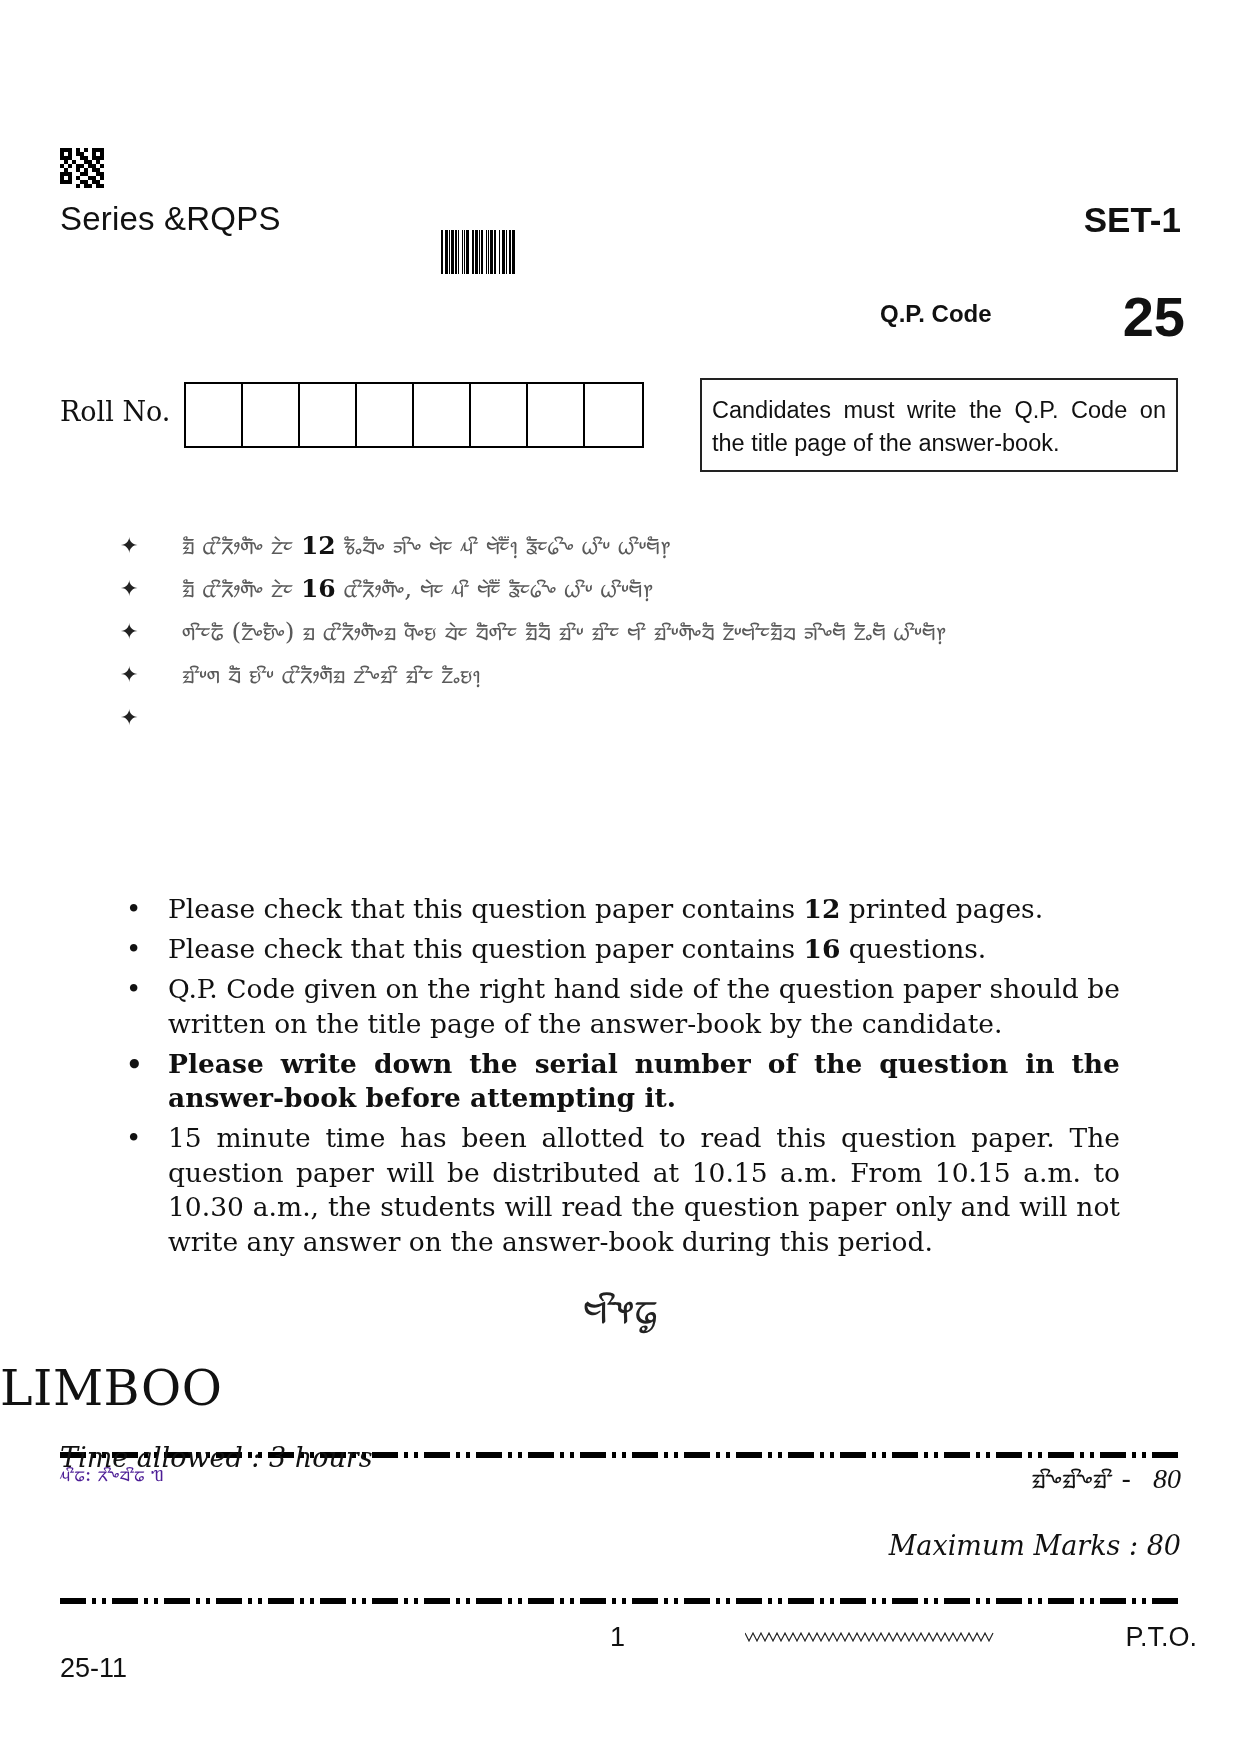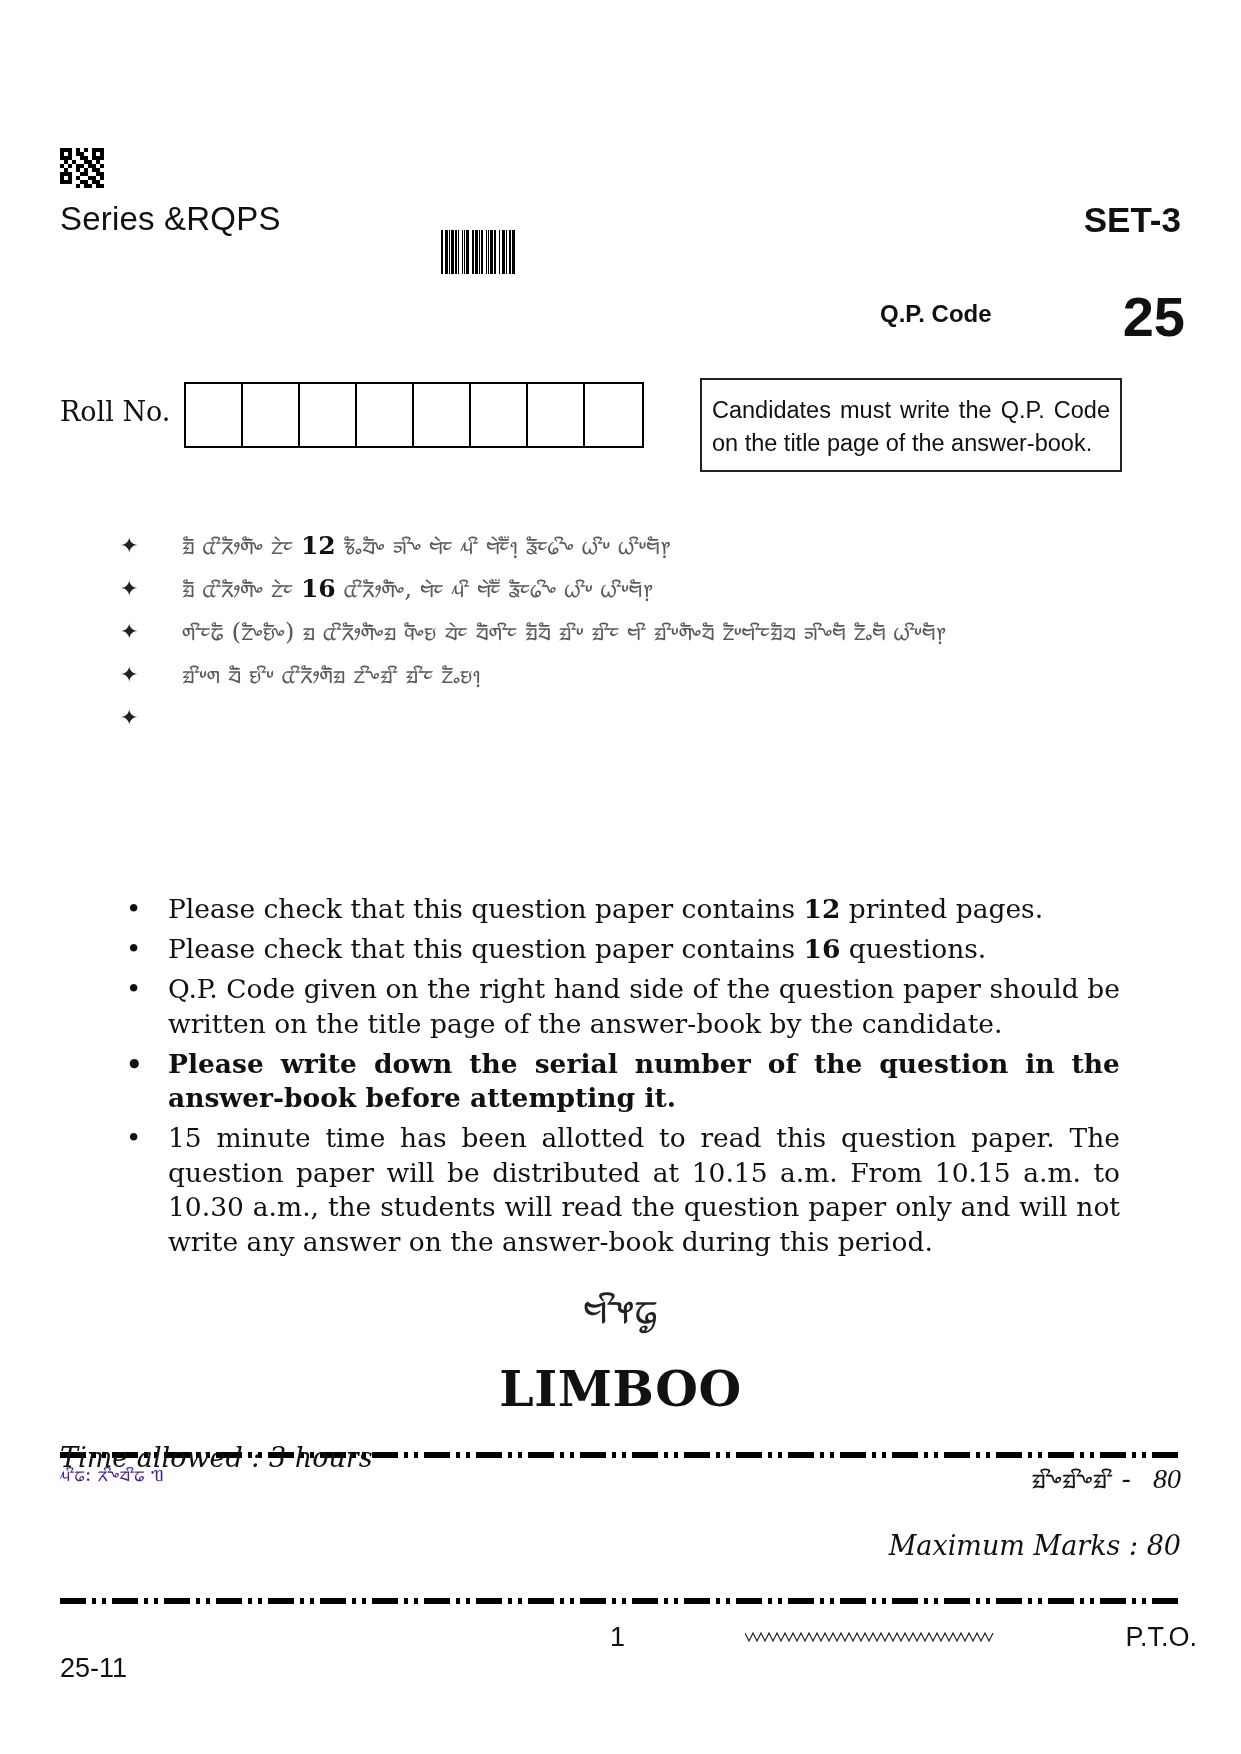--- a/index.html
+++ b/index.html
@@ -20,34 +20,34 @@
 
   .set { right:60px; top:200px; font-size:35px; font-weight:bold; }
   .qpcode-label { left:880px; top:300px; font-size:24px; font-weight:bold; }
   .qpcode-value { right:56px; top:284px; font-size:56px; font-weight:bold; }
 
   .roll-label { left:60px; top:396px; font-size:27px; }
   .roll-boxes { left:184px; top:382px; display:flex; border:2px solid #000; height:62px; }
   .roll-box { width:57px; height:62px; border-right:2px solid #000; box-sizing:border-box; }
   .roll-box:last-child { border-right:none; }
 
-  .notice { left:700px; top:378px; width:422px; height:94px; border:2px solid #222; box-sizing:border-box; padding:14px 10px; font-size:23.5px; line-height:33px; text-align:justify; text-align-last:left; }
+  .notice { left:700px; top:378px; width:478px; height:94px; border:2px solid #222; box-sizing:border-box; padding:14px 10px; font-size:23.5px; line-height:33px; text-align:justify; text-align-last:left; }
 
   .limbu-list { left:120px; top:528px; width:990px; list-style:none; margin:0; padding:0; color:#5a5a5a; font-size:25px; line-height:35px; }
   .limbu-list li { position:relative; padding-left:62px; margin-bottom:8px; }
   .limbu-list li .bullet { position:absolute; left:0; top:0; color:#222; font-size:22px; }
   .limbu-list li b { color:#111; font-family:"DejaVu Serif", serif; }
 
   .en-list { left:120px; top:892px; width:1000px; list-style:none; margin:0; padding:0; font-size:26.5px; line-height:34.5px; }
   .en-list li { position:relative; padding-left:48px; margin-bottom:5.5px; text-align:justify; }
   .en-list li .dot { position:absolute; left:6px; top:0; font-size:26px; }
   .en-list li.bold { font-weight:bold; }
 
   .subject-limbu { left:0; width:1241px; top:1282px; text-align:center; font-size:44px; color:#222; }
-  .subject { left:0; width:1241px; top:1360px; text-align:center; font-size:49px; font-weight:bold; letter-spacing:0.5px; }
+  .subject { left:0; width:1241px; top:1360px; text-align:left; font-size:49px; font-weight:normal; letter-spacing:0.5px; }
 
   .divider { left:60px; width:1120px; height:6px;
     background-image: linear-gradient(90deg,#000 0,#000 26px,transparent 26px,transparent 32px,#000 32px,#000 36px,transparent 36px,transparent 42px,#000 42px,#000 46px,transparent 46px,transparent 52px);
     background-size:52px 6px; background-repeat:repeat-x; }
   .d1 { top:1452px; }
   .d2 { top:1598px; }
 
   .limbu-time { left:60px; top:1462px; font-size:20px; color:#4c1d95; }
   .limbu-marks { right:60px; top:1462px; font-size:28px; color:#111; }
   .limbu-marks .num { font-style:italic; font-family:"Liberation Serif", serif; margin-left:22px; }
@@ -216,21 +216,21 @@
     <b style="width:2px"></b>
   <i style="width:3px"></i>
     <b style="width:1px"></b>
     <i style="width:1px"></i>
     <b style="width:2px"></b>
     <i style="width:2px"></i>
     <b style="width:1px"></b>
     <i style="width:3px"></i>
 </div>
 
-<div class="abs set sans">SET-3</div>
+<div class="abs set sans">SET-1</div>
 <div class="abs qpcode-label sans">Q.P. Code</div>
 <div class="abs qpcode-value sans">25</div>
 
 <div class="abs roll-label serif">Roll No.</div>
 <div class="abs roll-boxes">
   <div class="roll-box"></div>
   <div class="roll-box"></div>
   <div class="roll-box"></div>
   <div class="roll-box"></div>
   <div class="roll-box"></div>

